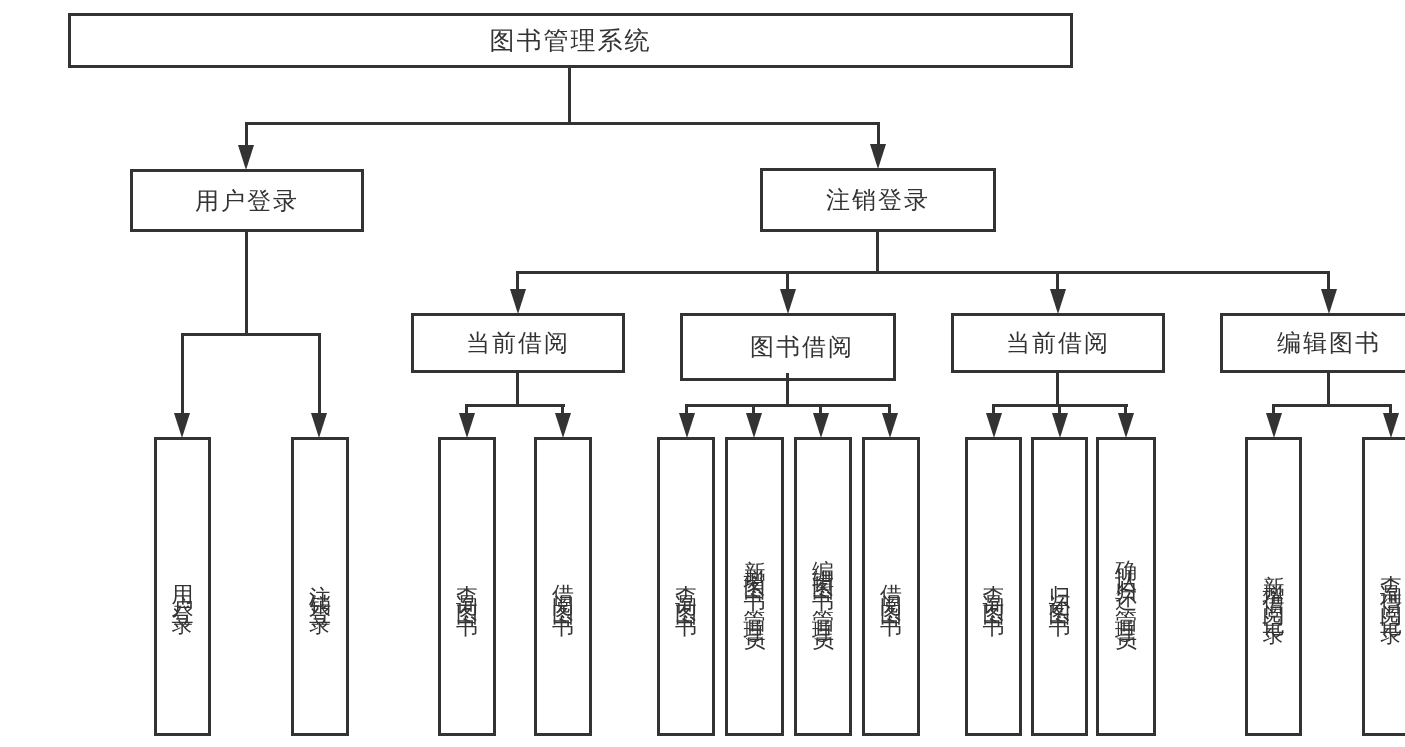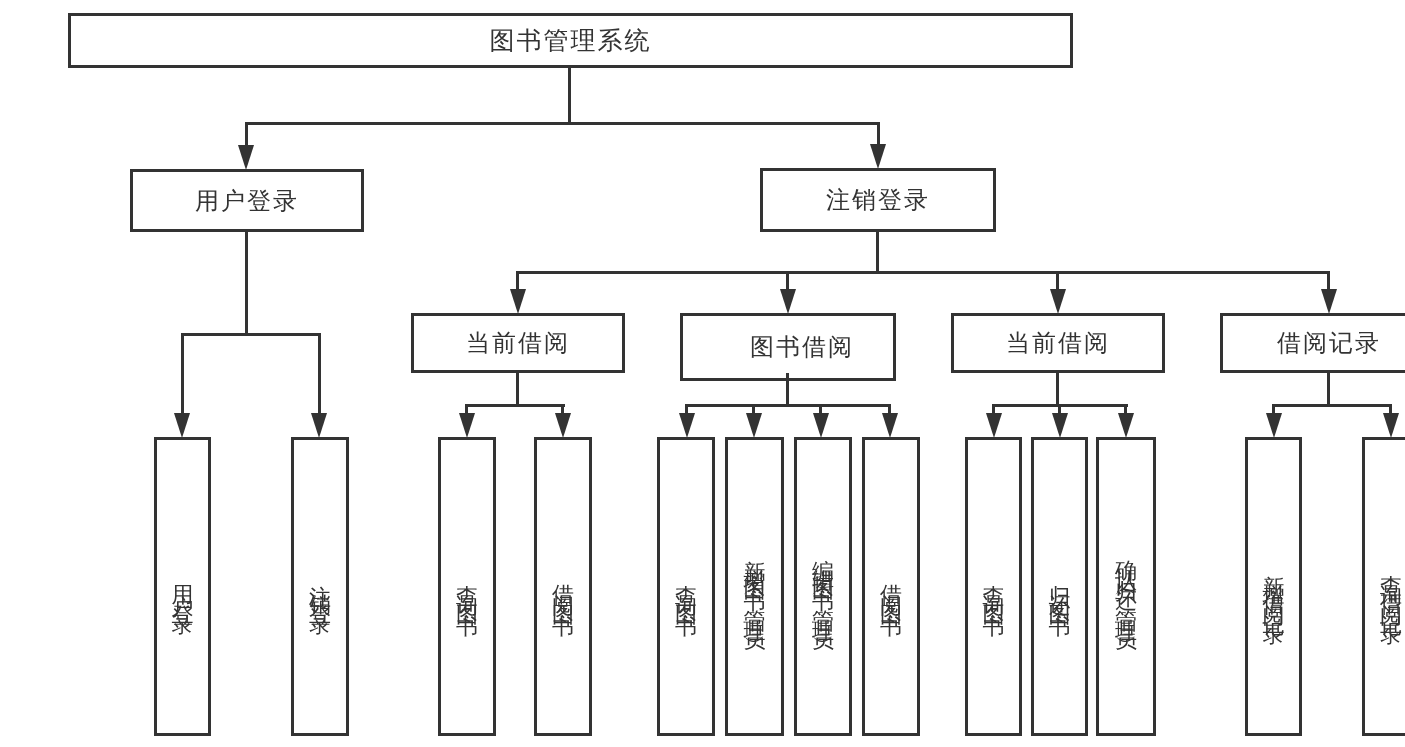--- a/index.html
+++ b/index.html
@@ -47,21 +47,21 @@
   <div class="box" style="left:363px;top:313px;width:214px;height:60px;">
     <span class="hlabel">当前借阅</span>
   </div>
   <div class="box" style="left:632px;top:313px;width:216px;height:68px;padding-left:28px;">
     <span class="hlabel">图书借阅</span>
   </div>
   <div class="box" style="left:903px;top:313px;width:214px;height:60px;">
     <span class="hlabel">当前借阅</span>
   </div>
   <div class="box" style="left:1172px;top:313px;width:218px;height:60px;">
-    <span class="hlabel">借阅记录</span>
+    <span class="hlabel">编辑图书</span>
   </div>
 
   <div class="box" style="left:106px;top:437px;width:57px;height:299px;">
     <span class="vlabel">用户登录</span>
   </div>
   <div class="box" style="left:243px;top:437px;width:58px;height:299px;">
     <span class="vlabel">注销登录</span>
   </div>
 
   <div class="box" style="left:390px;top:437px;width:58px;height:299px;">

